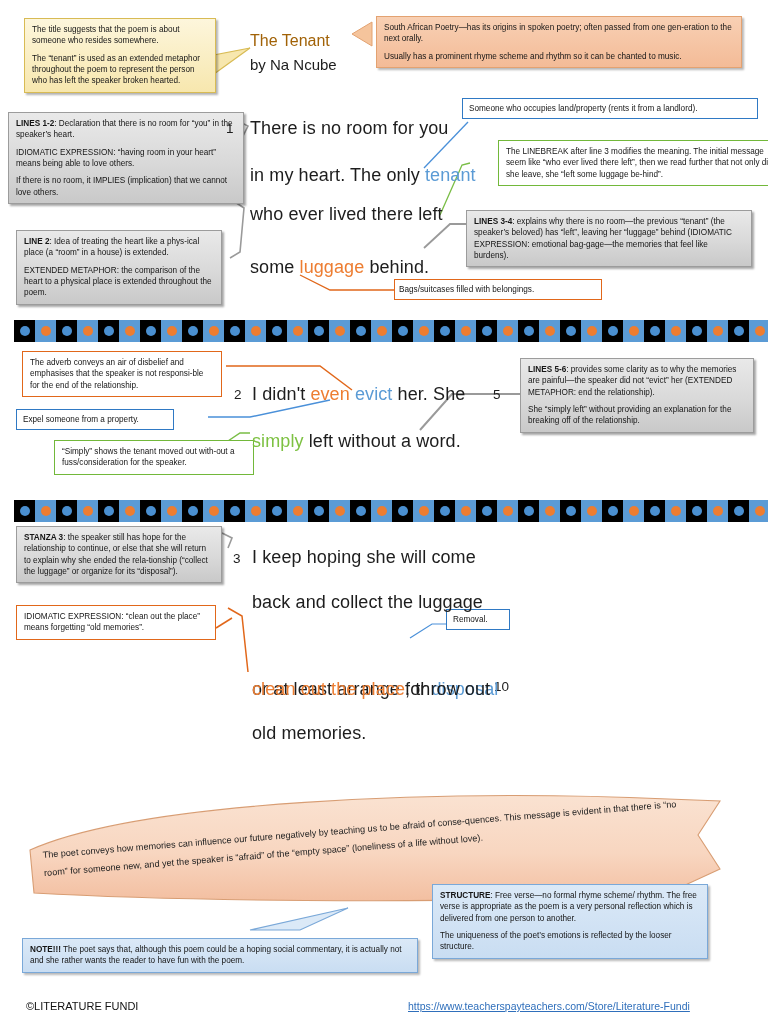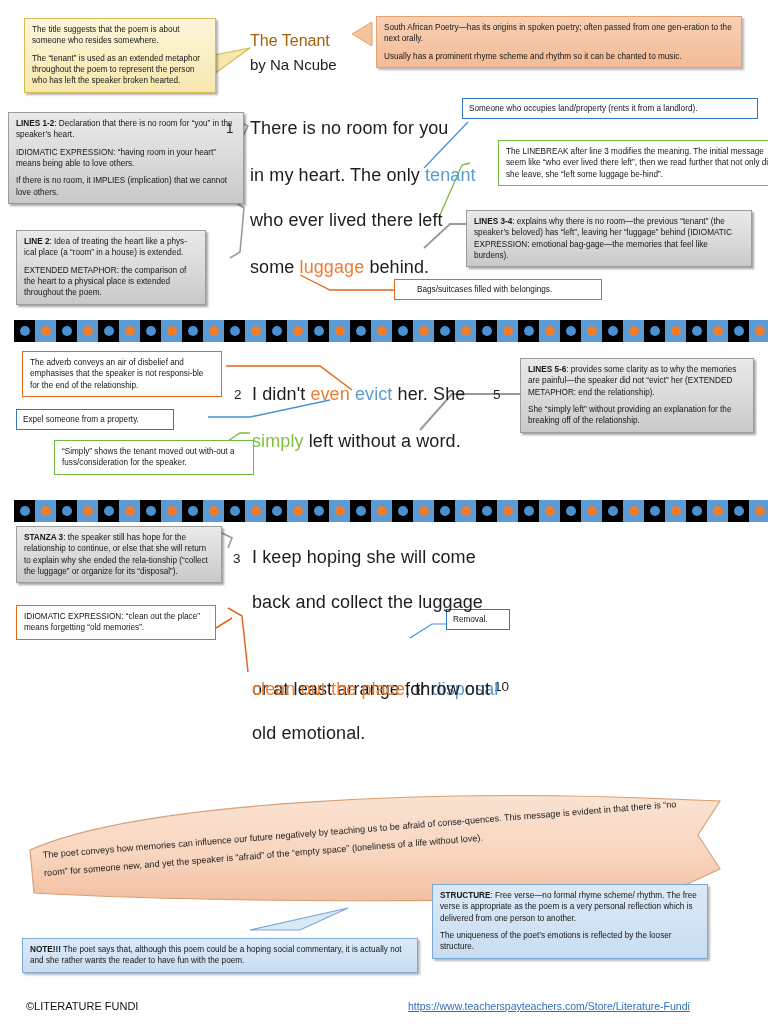--- a/index.html
+++ b/index.html
@@ -199,46 +199,46 @@
   <div class="box blue" style="left:462px;top:98px;width:296px;padding:4px 6px;">
     <p>Someone who occupies land/property (rents it from a landlord).</p>
   </div>
 
   <div class="box grey" style="left:8px;top:112px;width:236px;">
     <p><b>LINES 1-2</b><span>: Declaration that there is no room for “you” in the speaker’s heart.</span></p>
     <p>IDIOMATIC EXPRESSION: “having room in your heart” means being able to love others.</p>
     <p>If there is no room, it IMPLIES (implication) that we cannot love others.</p>
   </div>
 
-  <div class="box grey" style="left:16px;top:230px;width:190px;">
+  <div class="box grey" style="left:16px;top:230px;width:206px;">
     <p><b>LINE 2</b><span>: Idea of treating the heart like a phys-ical place (a “room” in a house) is extended.</span></p>
     <p>EXTENDED METAPHOR: the comparison of the heart to a physical place is extended throughout the poem.</p>
   </div>
 
   <div class="box green" style="left:466px;top:140px;width:286px;">
     <p>The LINEBREAK after line 3 modifies the meaning. The initial message seem like “who ever lived there left”, then we read further that not only did she leave, she “left some luggage be-hind”.</p>
   </div>
 
   <div class="box grey" style="left:466px;top:210px;width:286px;">
     <p><b>LINES 3-4</b><span>: explains why there is no room—the previous “tenant” (the speaker’s beloved) has “left”, leaving her “luggage” behind (IDIOMATIC EXPRESSION: emotional bag-gage—the memories that feel like burdens).</span></p>
   </div>
 
-  <div class="box orange" style="left:394px;top:279px;width:208px;padding:4px 22px;">
+  <div class="box orange" style="left:394px;top:279px;width:208px;padding:4px 4px;">
     <p>Bags/suitcases filled with belongings.</p>
   </div>
 
   <div class="lineno" style="left:226px;top:121px;">1</div>
 
   <div class="poem-line" style="left:250px;top:118px;">
     <span>There is no room for you</span>
   </div>
   <div class="poem-line" style="left:250px;top:165px;">
     <span>in my heart. The only </span><span class="hl-blue">tenant</span>
   </div>
-  <div class="poem-line" style="left:250px;top:210px;">
+  <div class="poem-line" style="left:250px;top:204px;">
     <span>who ever lived there left</span>
   </div>
   <div class="poem-line" style="left:250px;top:257px;">
     <span>some </span><span class="hl-orange">luggage</span><span> behind.</span>
   </div>
 
   <div class="divider" id="divider1" style="left:14px;top:320px;">
       <div class="cell k">
         <div class="dot"></div>
       </div>
@@ -508,21 +508,21 @@
   <div class="poem-line" style="left:252px;top:592px;">
     <span>back and collect the luggage</span>
   </div>
   <div class="poem-line" style="left:252px;top:635px;margin-top:44px;">
     <span>or at least arrange for </span><span class="hl-blue">disposal</span>
   </div>
   <div class="poem-line" style="left:252px;top:679px;">
     <span class="hl-orange">clean out the place</span><span>, throw out</span>
   </div>
   <div class="poem-line" style="left:252px;top:723px;">
-    <span>old emotional.</span>
+    <span>old memories.</span>
   </div>
 
   <div class="ribbon-wrap">
     <svg width="710" height="115" viewBox="0 0 710 115">
       <defs>
         <linearGradient id="ribgrad" x1="0" y1="0" x2="0" y2="1">
           <stop offset="0%" stop-color="#fae2d1"></stop>
           <stop offset="55%" stop-color="#f8d6c0"></stop>
           <stop offset="100%" stop-color="#f3bfa1"></stop>
         </linearGradient>

